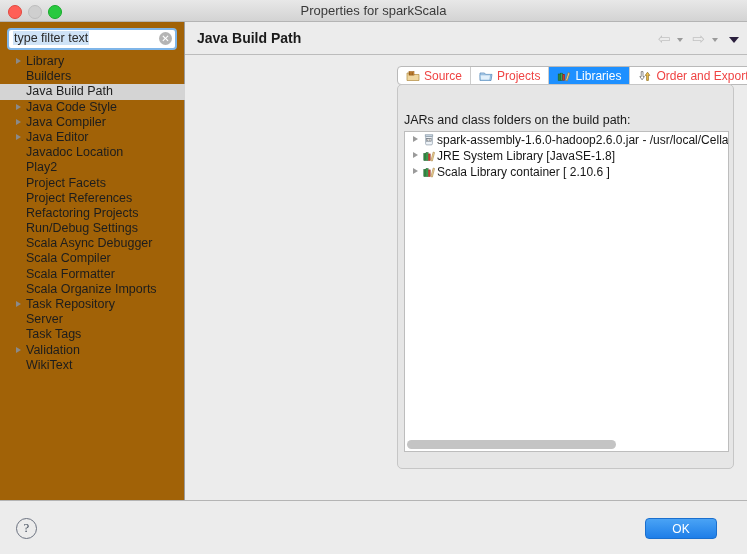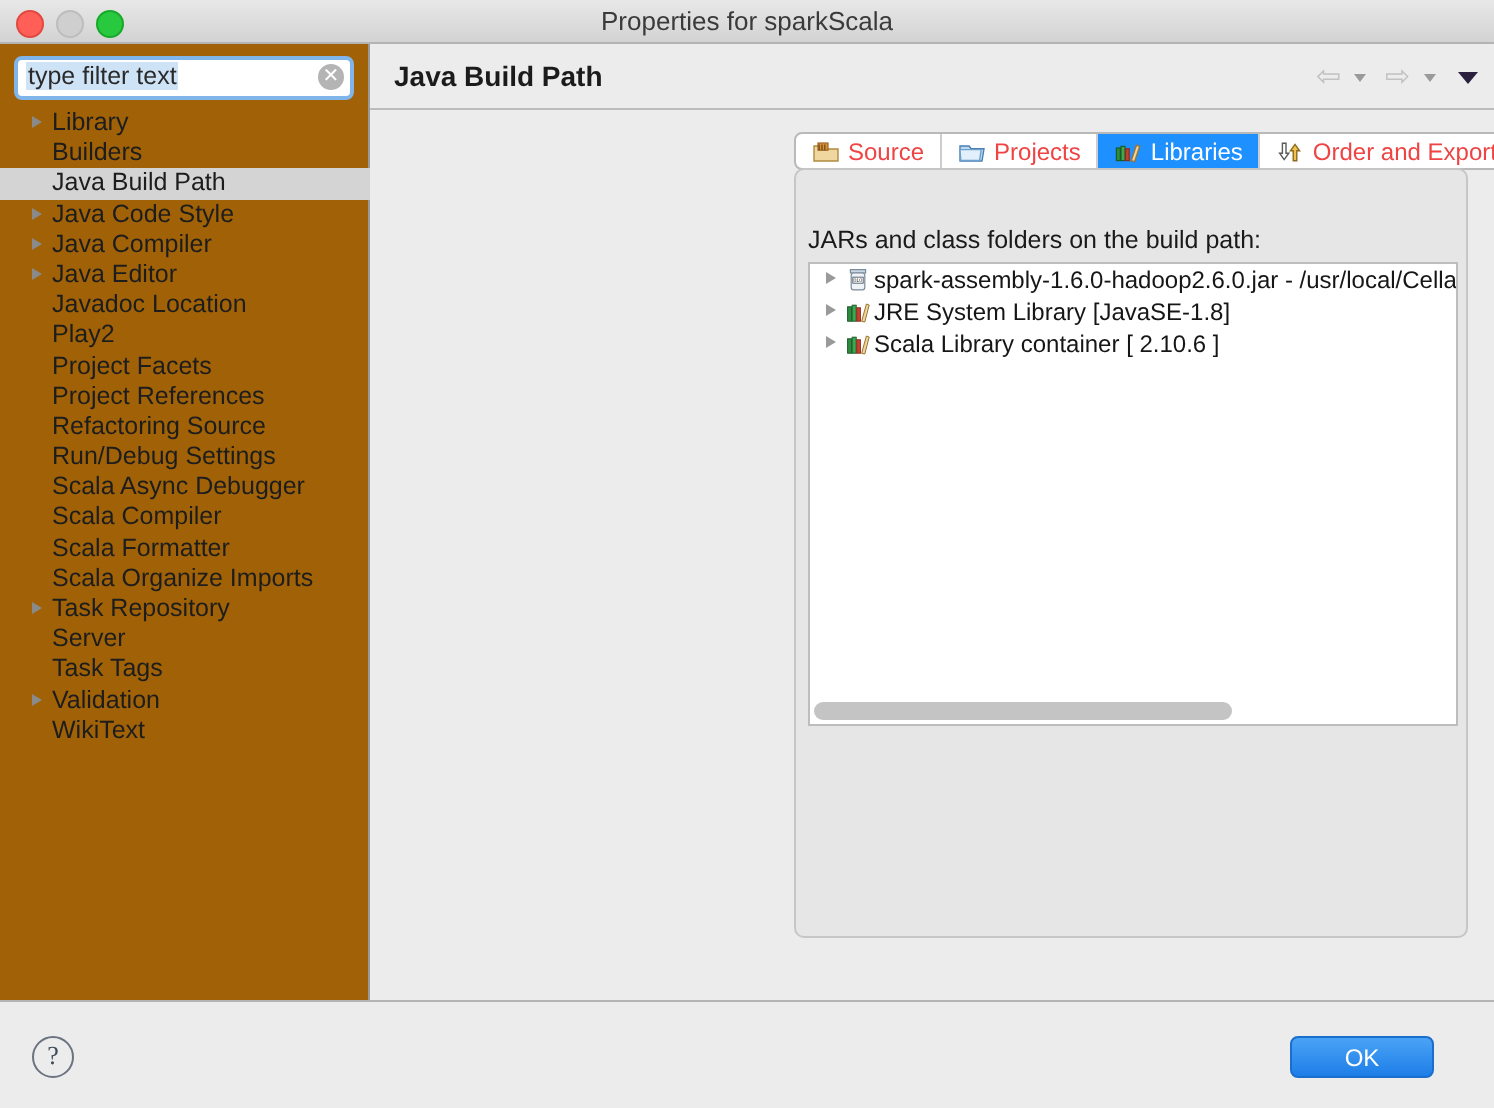--- a/index.html
+++ b/index.html
@@ -163,21 +163,21 @@
     border: 1px solid #c6c6c6;
     border-radius: 5px;
     box-sizing: border-box;
   }
   #group-label {
     position: absolute; left: 6px; top: 28px;
     font-size: 12.5px; color: #1a1a1a; text-align: right;
   }
   #list-box {
     position: absolute; left: 6px; top: 46px;
-    width: 325px; height: 232px;
+    width: 325px; height: 321px;
     background: #ffffff;
     border: 1px solid #bdbdbd;
     box-sizing: border-box;
     overflow: hidden;
   }
   .list-row {
     position: relative;
     height: 16px; line-height: 16px;
     font-size: 12px; color: #161616;
     padding-left: 32px;
@@ -262,21 +262,21 @@
         <div class="tree-item"><span class="tree-arrow"></span><span>Library</span></div>
         <div class="tree-item"><span>Builders</span></div>
         <div class="tree-item selected"><span>Java Build Path</span></div>
         <div class="tree-item"><span class="tree-arrow"></span><span>Java Code Style</span></div>
         <div class="tree-item"><span class="tree-arrow"></span><span>Java Compiler</span></div>
         <div class="tree-item"><span class="tree-arrow"></span><span>Java Editor</span></div>
         <div class="tree-item"><span>Javadoc Location</span></div>
         <div class="tree-item"><span>Play2</span></div>
         <div class="tree-item"><span>Project Facets</span></div>
         <div class="tree-item"><span>Project References</span></div>
-        <div class="tree-item"><span>Refactoring Source</span></div>
+        <div class="tree-item"><span>Refactoring Projects</span></div>
         <div class="tree-item"><span>Run/Debug Settings</span></div>
         <div class="tree-item"><span>Scala Async Debugger</span></div>
         <div class="tree-item"><span>Scala Compiler</span></div>
         <div class="tree-item"><span>Scala Formatter</span></div>
         <div class="tree-item"><span>Scala Organize Imports</span></div>
         <div class="tree-item"><span class="tree-arrow"></span><span>Task Repository</span></div>
         <div class="tree-item"><span>Server</span></div>
         <div class="tree-item"><span>Task Tags</span></div>
         <div class="tree-item"><span class="tree-arrow"></span><span>Validation</span></div>
         <div class="tree-item"><span>WikiText</span></div>

